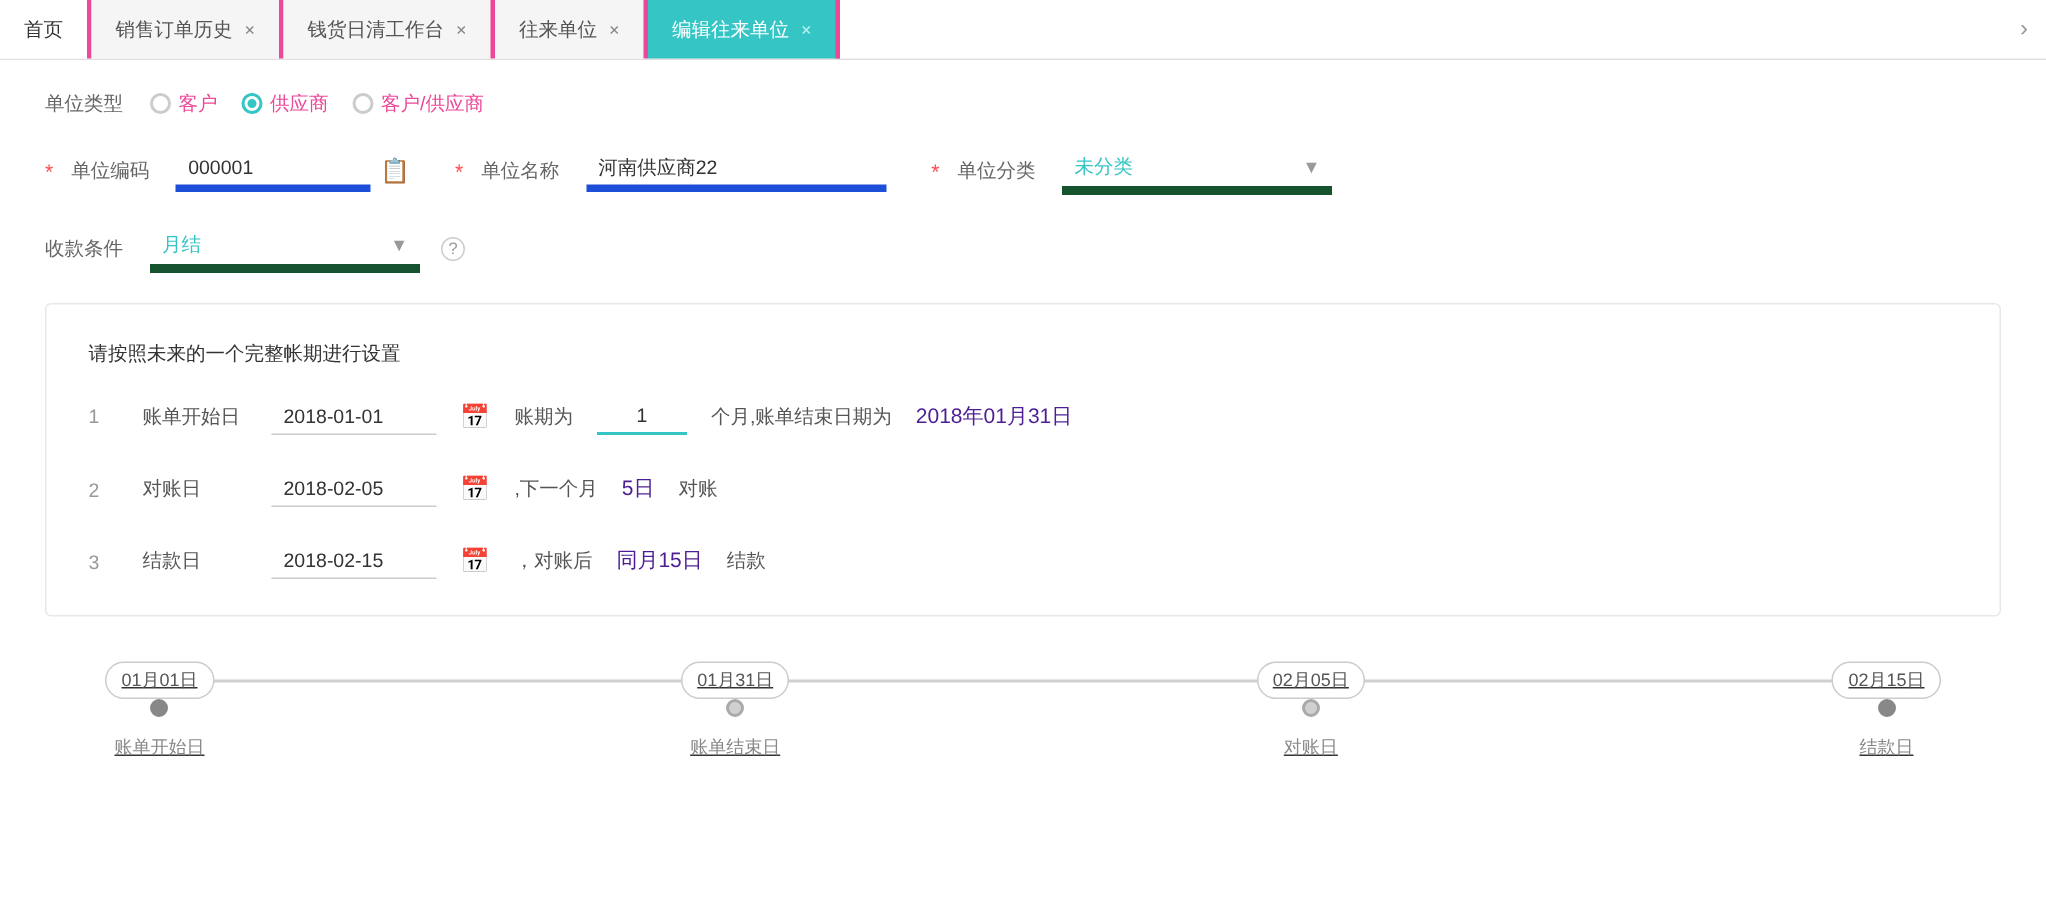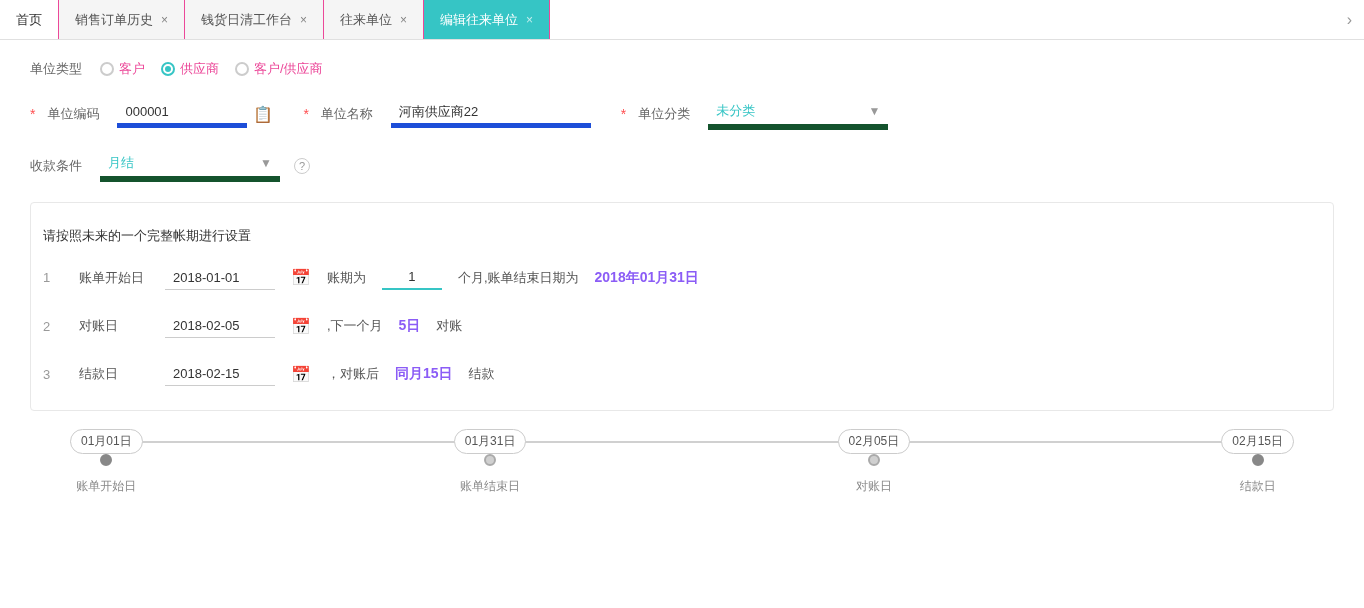--- a/index.html
+++ b/index.html
@@ -14,21 +14,21 @@
       height: 40px;
       padding-left: 0;
     }
     .tab-item {
       display: flex;
       align-items: center;
       padding: 0 16px;
       cursor: pointer;
       font-size: 13px;
       color: #555;
-      border-right: 1px solid #ec4899;
+      border-right: 3px solid #ec4899;
       position: relative;
       white-space: nowrap;
       background: #f5f5f5;
     }
     .tab-item:first-child {
       background: #fff;
       color: #333;
     }
     .tab-item.active {
       background: #36c5c5;
@@ -163,22 +163,22 @@
       align-items: center;
       justify-content: center;
       cursor: pointer;
       margin-left: 4px;
     }
 
     
     .period-box {
       border: 1px solid #e8e8e8;
       border-radius: 4px;
-      padding: 24px 12px;
-      margin-bottom: 8px;
+      padding: 24px 28px;
+      margin-bottom: 20px;
     }
     .period-title {
       font-size: 13px;
       color: #333;
       margin-bottom: 20px;
     }
     .period-row {
       display: flex;
       align-items: center;
       margin-bottom: 24px;
@@ -201,22 +201,22 @@
       font-size: 13px;
       color: #333;
       width: 110px;
       outline: none;
     }
     .inline-text {
       font-size: 13px;
       color: #555;
     }
     .highlight-orange {
-      color: #8b5cf6;
-      font-weight: 700;
+      color: #4c1d95;
+      font-weight: 400;
     }
     .month-input {
       border: none;
       border-bottom: 2px solid #36c5c5;
       padding: 4px 4px;
       font-size: 13px;
       color: #333;
       width: 60px;
       outline: none;
       text-align: center;
@@ -229,20 +229,21 @@
       margin-bottom: 28px;
       line-height: 1.6;
     }
     .preview-bold-orange { color: #ff7a00; font-weight: 500; }
     .preview-bold-teal { color: #36c5c5; font-weight: 500; }
 
     
     .timeline-container {
       position: relative;
       padding: 10px 40px 30px 40px;
+      text-decoration: underline;
     }
     .timeline-line {
       position: absolute;
       top: 22px;
       left: 40px;
       right: 40px;
       height: 2px;
       background: #d0d0d0;
     }
     .timeline-points {

